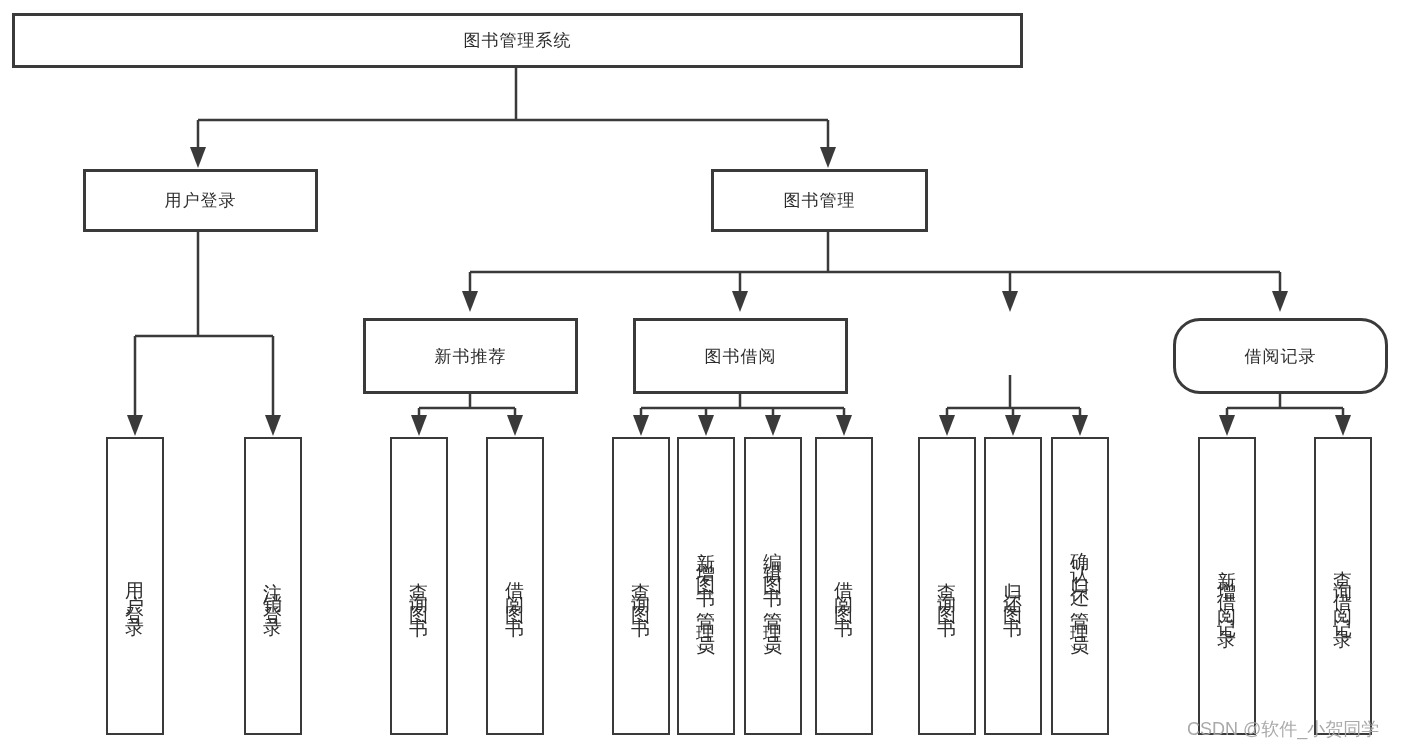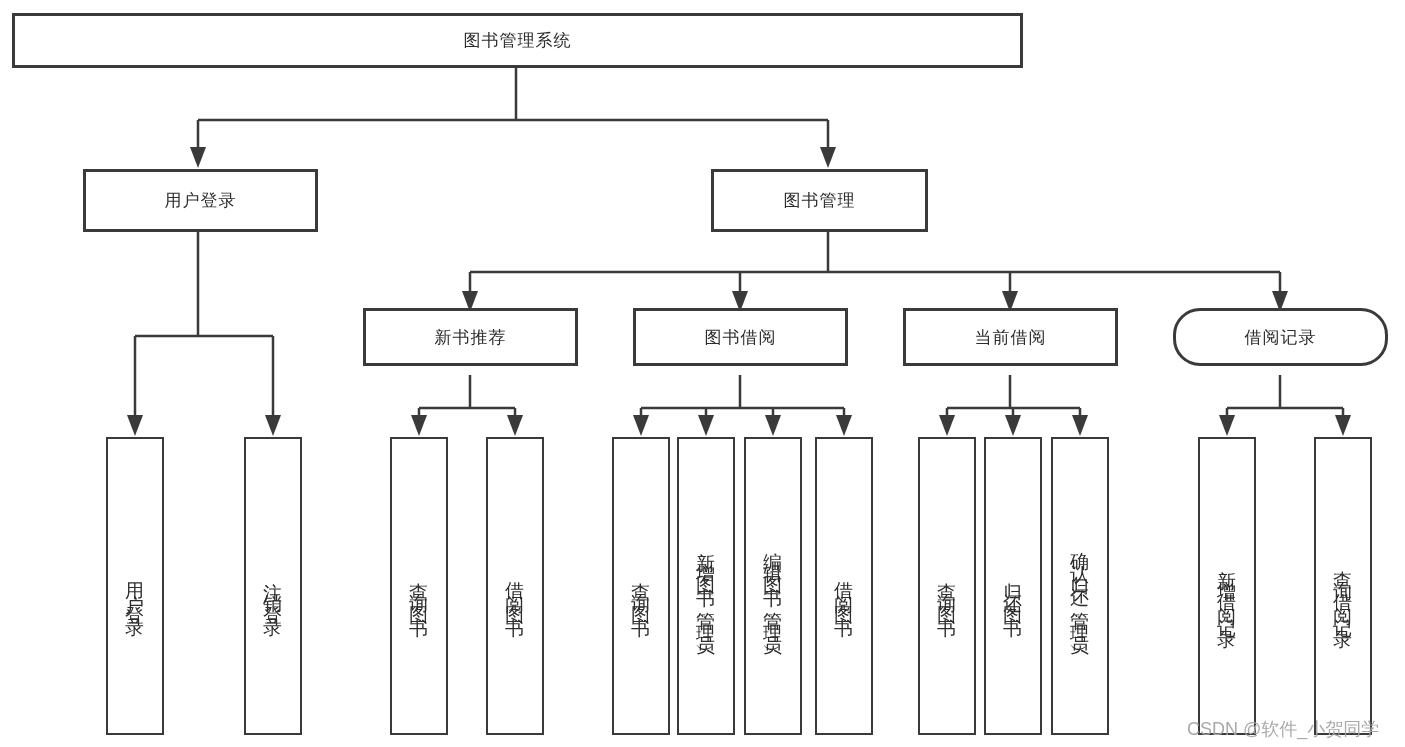--- a/index.html
+++ b/index.html
@@ -41,21 +41,21 @@
     font-size: 17px;
     letter-spacing: 1px;
     white-space: nowrap;
   }
   
   .n-root   { left: 12px;  top: 13px;  width: 1011px; height: 55px; }
   
   .n-login  { left: 83px;  top: 169px; width: 235px;  height: 63px; }
   .n-mgmt   { left: 711px; top: 169px; width: 217px;  height: 63px; }
   
-  .lvl3     { top: 308px; width: 215px; height: 58px; }
+  .lvl3     { top: 318px; width: 215px; height: 76px; }
   .n-newbook{ left: 363px; }
   .n-borrow { left: 633px; text-align: center; }
   .n-current{ left: 903px; }
   .n-records{ left: 1173px; border-radius: 27px; }
   
   .leaf {
     position: absolute;
     top: 437px;
     width: 58px;
     height: 298px;
@@ -155,23 +155,20 @@
   <div class="node n-mgmt">
     <span class="node-label">图书管理</span>
   </div>
 
   <div class="node lvl3 n-newbook">
     <span class="node-label">新书推荐</span>
   </div>
   <div class="node lvl3 n-borrow">
     <span class="node-label">图书借阅</span>
   </div>
-  <div class="node lvl3 n-current">
-    <span class="node-label">当前借阅</span>
-  </div>
   <div class="node lvl3 n-records">
     <span class="node-label">借阅记录</span>
   </div>
 
   <div class="leaf lf-login">
     <span class="leaf-label">用户登录</span>
   </div>
   <div class="leaf lf-logout">
     <span class="leaf-label">注销登录</span>
   </div>

